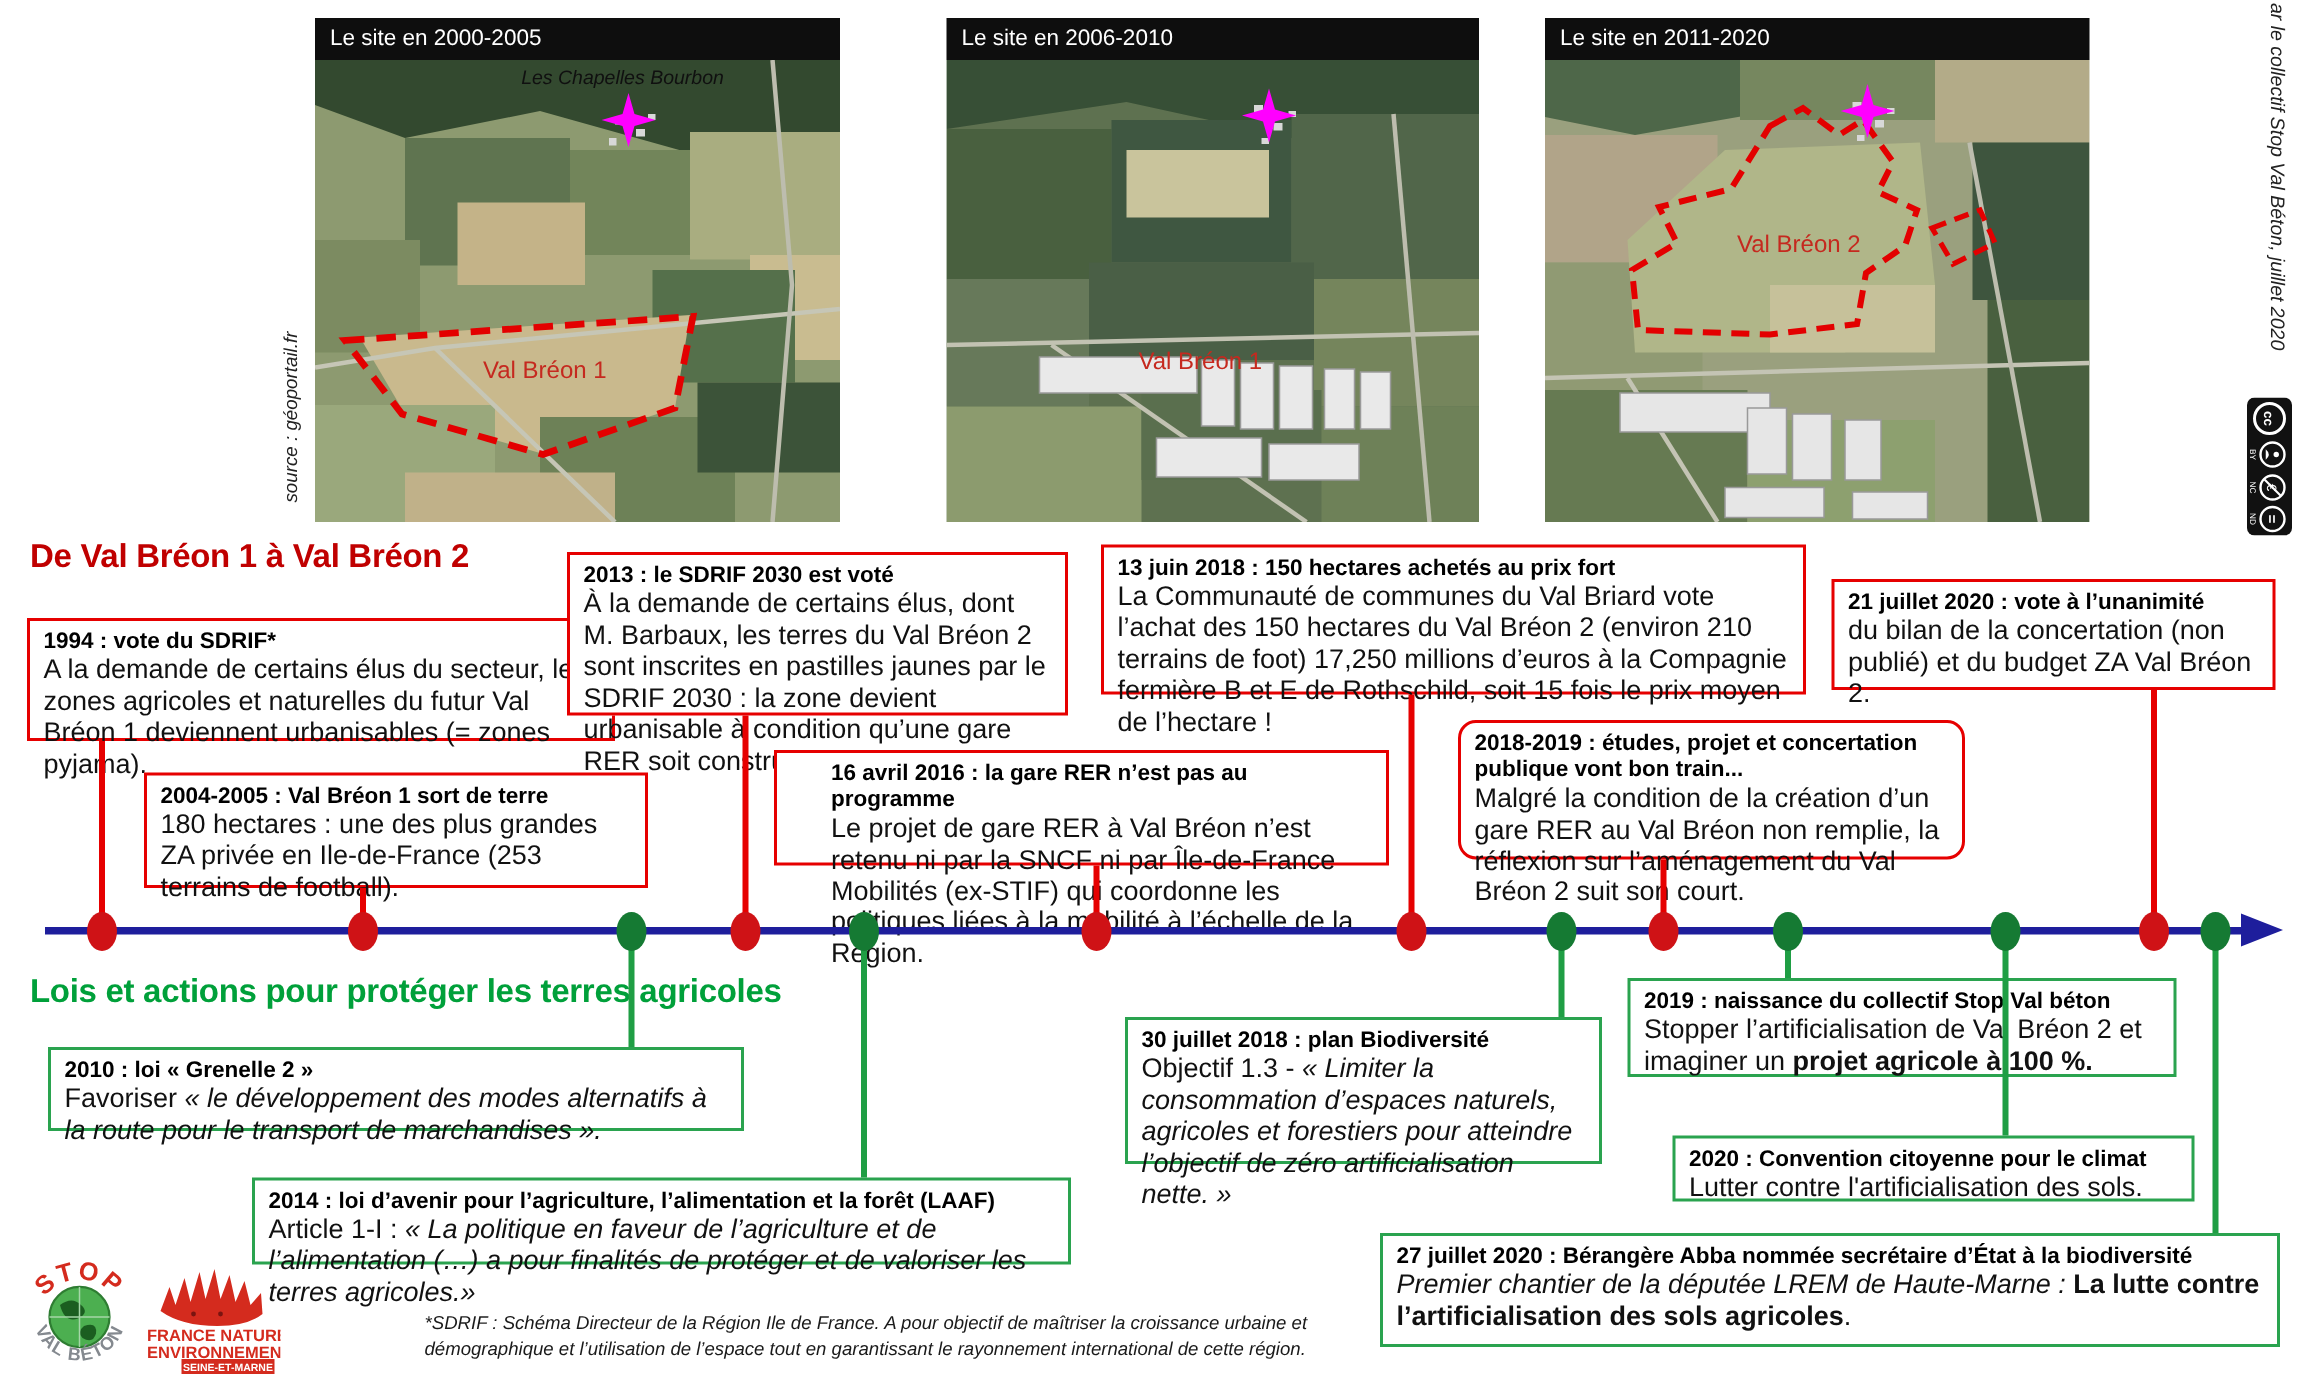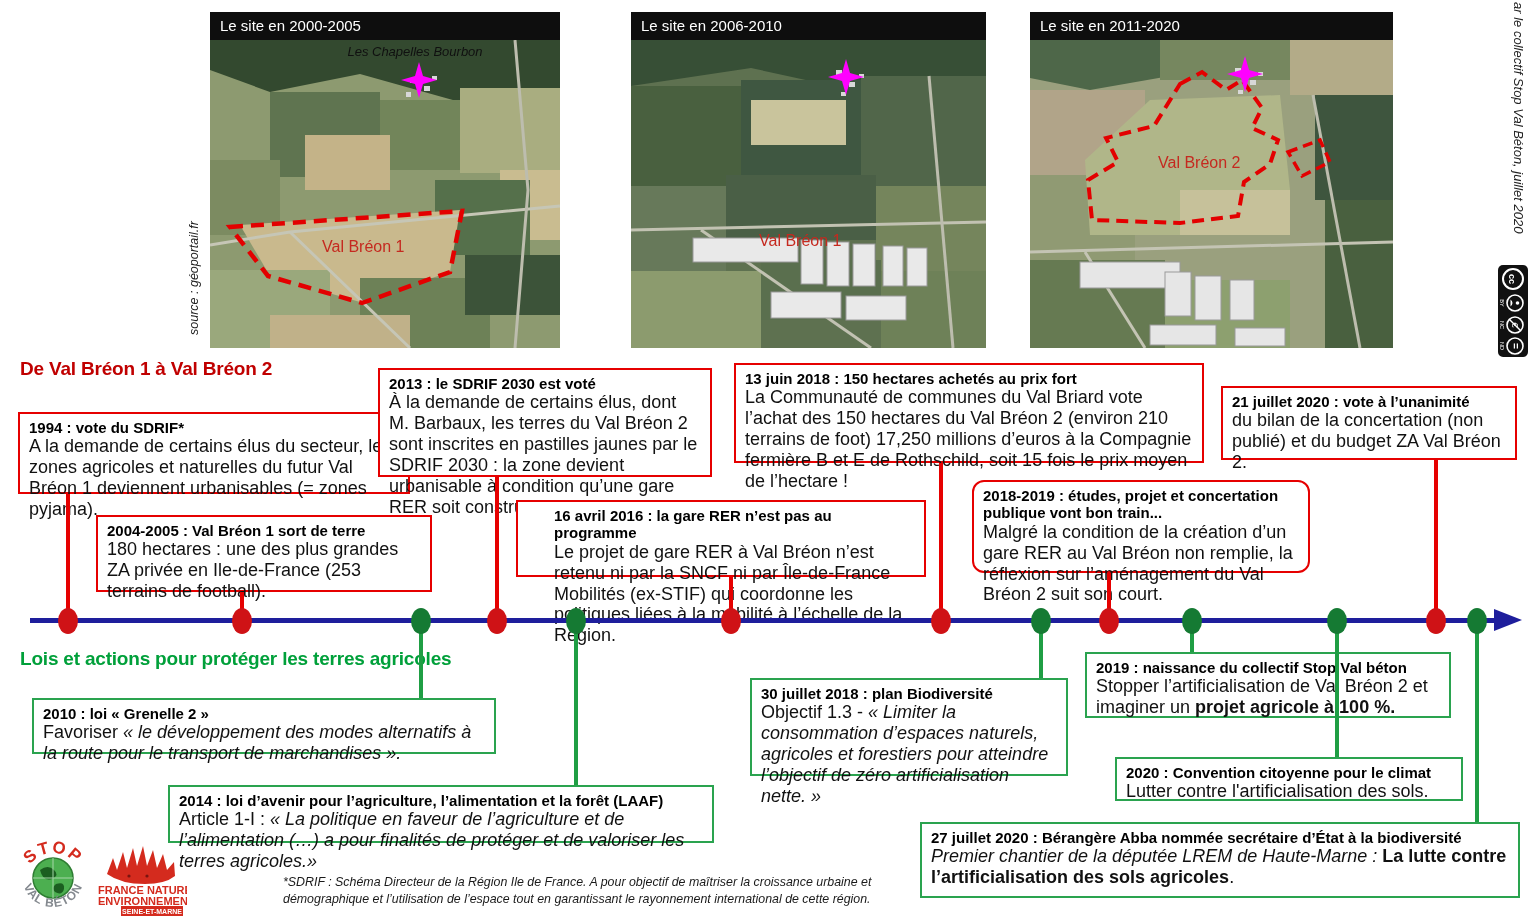--- a/index.html
+++ b/index.html
@@ -6,21 +6,21 @@
   #canvas{position:relative;width:1534px;height:916px;background:#fff;overflow:hidden;
           font-family:"Liberation Sans",sans-serif;color:#111;}
   .abs{position:absolute;}
   .map{position:absolute;top:12px;}
   .map-title{height:28px;background:#0e0e0e;color:#fff;font-size:15px;line-height:28px;
              padding-left:10px;box-sizing:border-box;}
   .map-img{display:block;}
   .vtext{position:absolute;font-size:12.5px;font-style:italic;color:#222;white-space:nowrap;}
   .vleft{transform:rotate(-90deg);transform-origin:top left;}
   .vright{transform:rotate(90deg);transform-origin:top left;font-size:13px;}
-  .sec-title{position:absolute;font-size:19px;font-weight:bold;letter-spacing:-0.2px;}
+  .sec-title{position:absolute;font-size:22px;font-weight:bold;letter-spacing:-0.2px;}
   .sec-red{color:#c00000;}
   .sec-green{color:#00a03a;}
   .box{position:absolute;background:#fff;border:2px solid;padding:5px 9px;line-height:1.16;box-sizing:border-box;}
   .box.red{border-color:#e60000;}
   .box.green{border-color:#2aa34f;}
   .box-title{font-weight:bold;font-size:15px;color:#000;}
   .box-body{font-size:18px;color:#111;}
   .it{font-style:italic;}
   .b{font-weight:bold;}
   .tl-line{position:absolute;left:30px;top:618px;width:1468px;height:5px;background:#1e1e9c;}

